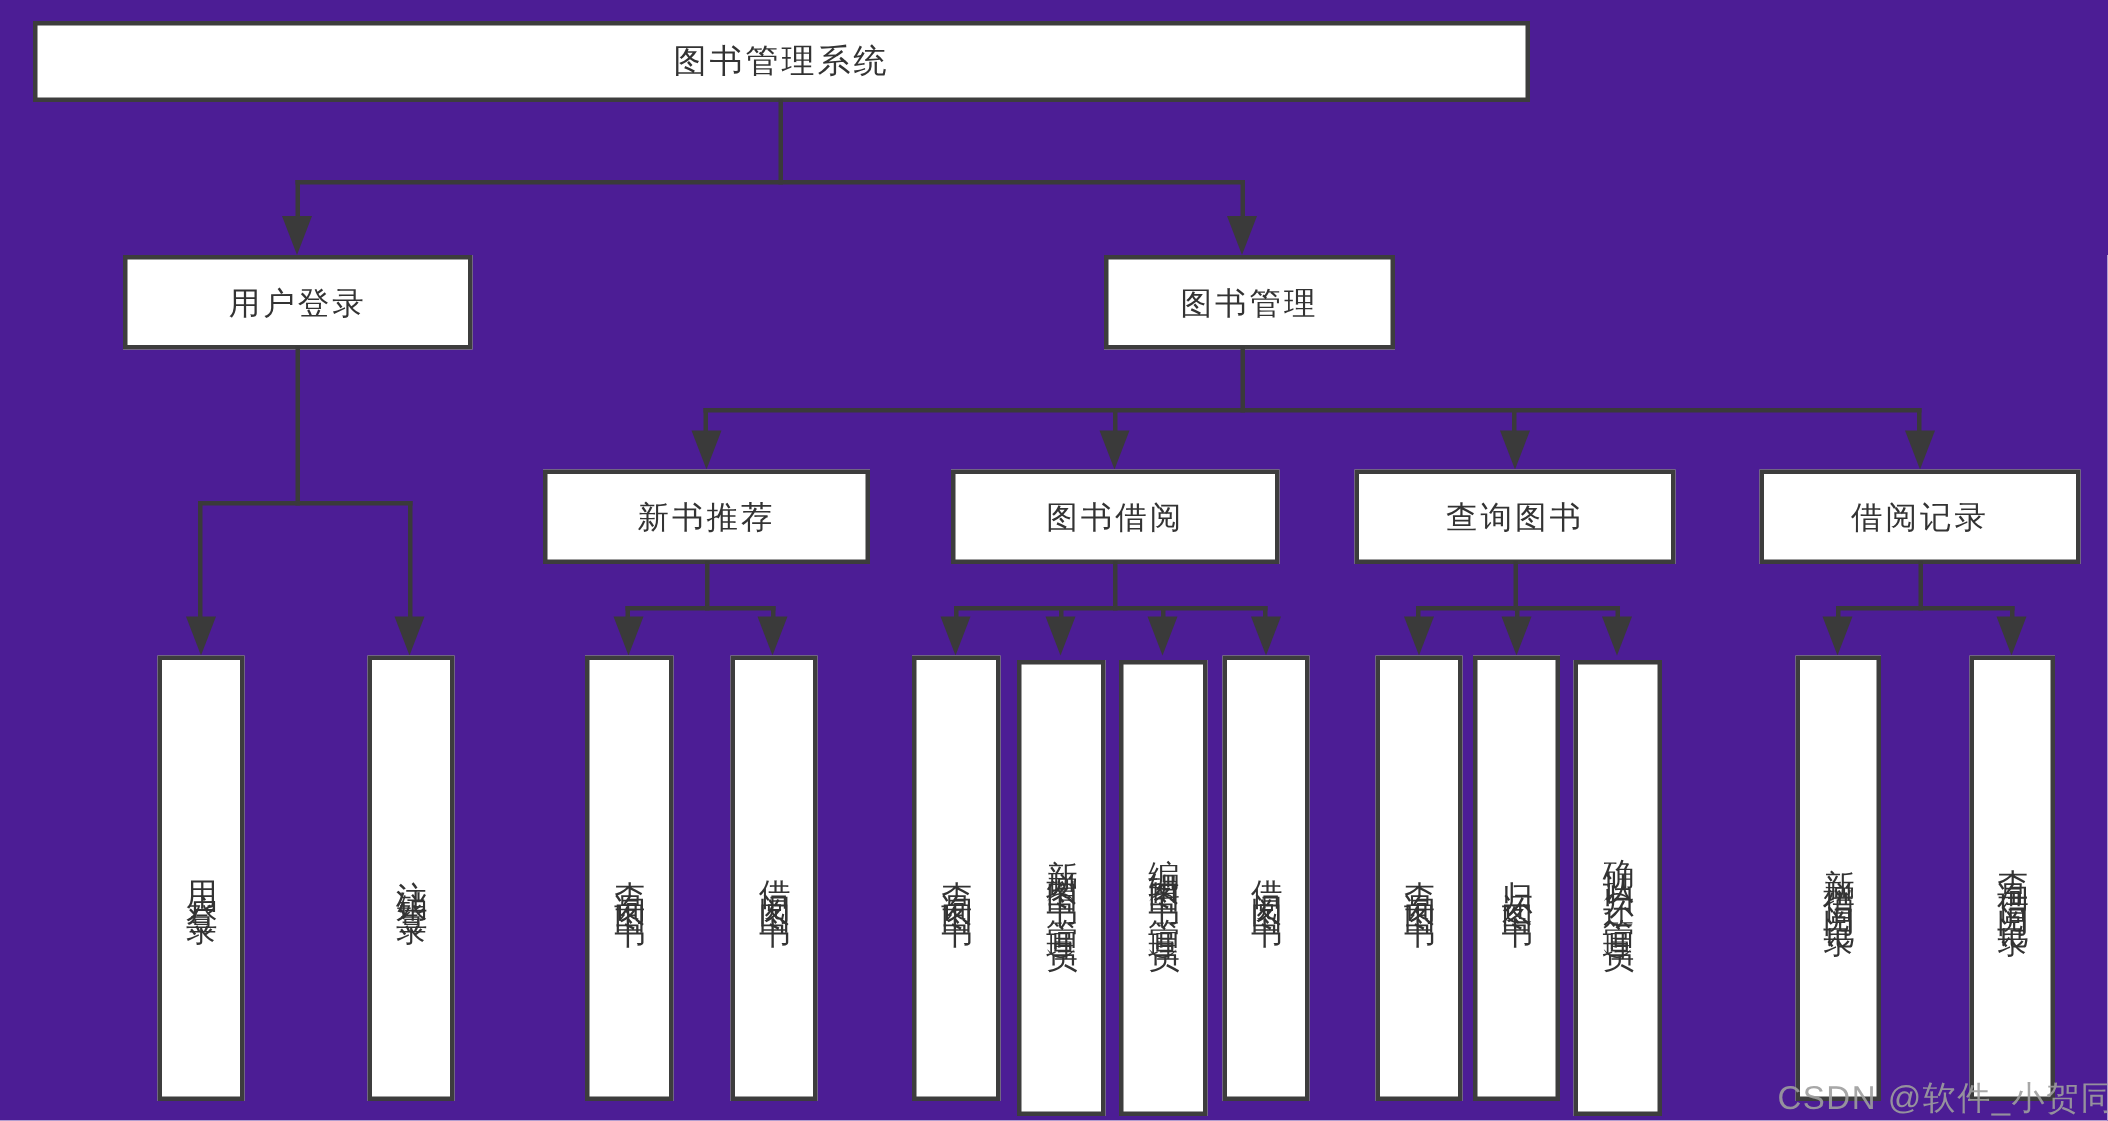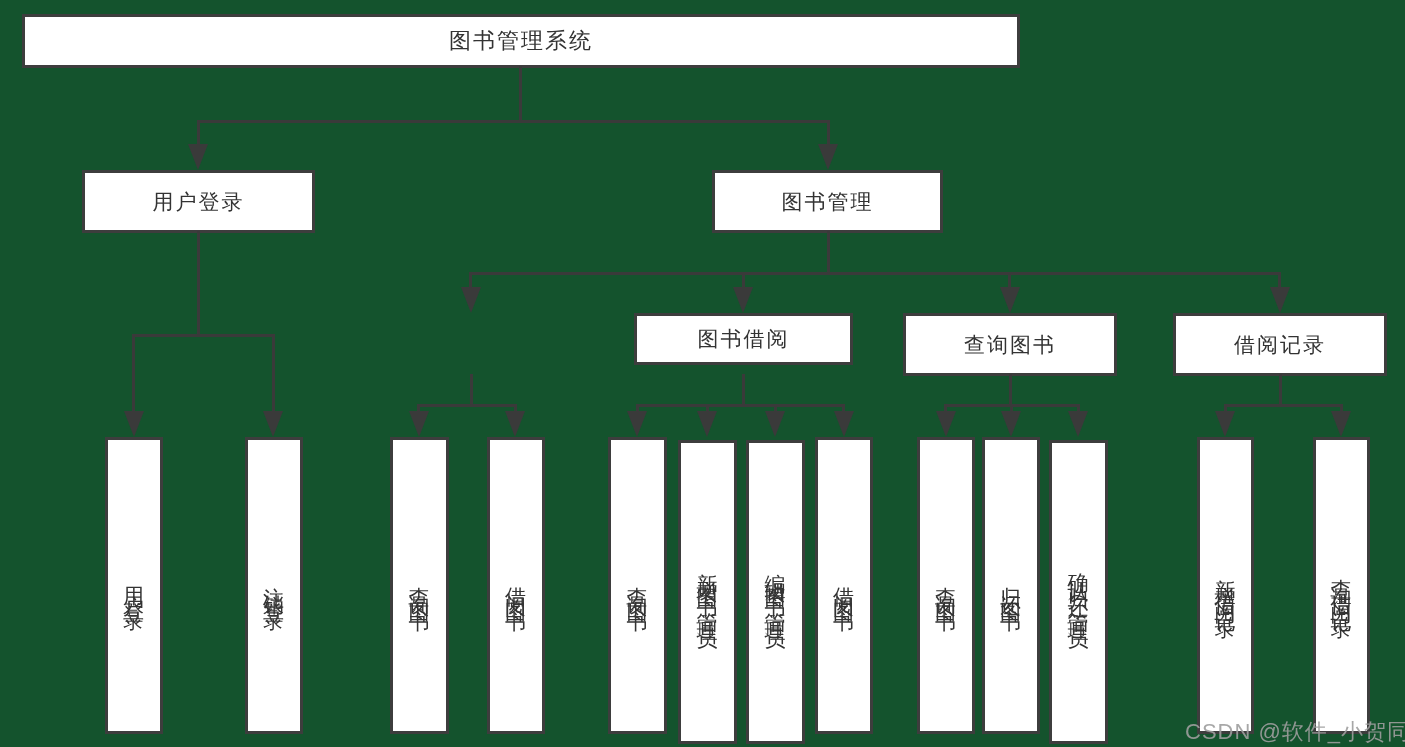--- a/index.html
+++ b/index.html
@@ -1,17 +1,17 @@
 <!DOCTYPE html>
 <html><head>
 <meta charset="utf-8">
 <style>
   html,body { margin:0; padding:0; background:#ffffff; }
   #canvas {
-    position:relative; width:1405px; height:747px; background:#14532d;
+    position:relative; width:1405px; height:747px; background:#4c1d95;
     font-family:"Liberation Sans","DejaVu Sans",sans-serif; overflow:hidden;text-decoration:underline;
   }
   .box {
     position:absolute; box-sizing:border-box; background:#ffffff;
     border:3px solid #3d3d3d; display:flex; align-items:center; justify-content:center;
     color:#333333;
   }
   .hlabel { font-size:21px; letter-spacing:2px; white-space:nowrap; }
   .root-label { font-size:22px; letter-spacing:2px; }
   .vbox span {
@@ -42,21 +42,21 @@
   <div class="vline" style="left:519px; top:66px; height:57px;"></div>
   <div class="hline" style="left:197px; top:120px; width:633px;"></div>
   <div class="vline" style="left:197px; top:120px; height:30px;"></div>
   <div class="arr" style="left:188px; top:144px;"></div>
   <div class="vline" style="left:827px; top:120px; height:30px;"></div>
   <div class="arr" style="left:818px; top:144px;"></div>
 
   <div class="box" style="left:82px; top:170px; width:233px; height:63px;">
     <span class="hlabel">用户登录</span>
   </div>
-  <div class="box" style="left:712px; top:170px; width:231px; height:63px;">
+  <div class="box" style="left:736px; top:170px; width:194px; height:63px;">
     <span class="hlabel">图书管理</span>
   </div>
 
   <div class="vline" style="left:197px; top:231px; height:106px;"></div>
   <div class="hline" style="left:132px; top:334px; width:143px;"></div>
   <div class="vline" style="left:132px; top:334px; height:80px;"></div>
   <div class="arr" style="left:124px; top:411px;"></div>
   <div class="vline" style="left:272px; top:334px; height:80px;"></div>
   <div class="arr" style="left:263px; top:411px;"></div>
 
@@ -64,21 +64,24 @@
   <div class="hline" style="left:469px; top:272px; width:812px;"></div>
   <div class="vline" style="left:469px; top:272px; height:18px;"></div>
   <div class="arr" style="left:461px; top:287px;"></div>
   <div class="vline" style="left:742px; top:272px; height:18px;"></div>
   <div class="arr" style="left:733px; top:287px;"></div>
   <div class="vline" style="left:1008px; top:272px; height:18px;"></div>
   <div class="arr" style="left:1000px; top:287px;"></div>
   <div class="vline" style="left:1278px; top:272px; height:18px;"></div>
   <div class="arr" style="left:1270px; top:287px;"></div>
 
-  <div class="box" style="left:634px; top:313px; width:219px; height:52px;">
+  <div class="box" style="left:362px; top:313px; width:218px; height:63px;">
+    <span class="hlabel">新书推荐</span>
+  </div>
+  <div class="box" style="left:634px; top:313px; width:219px; height:63px;">
     <span class="hlabel">图书借阅</span>
   </div>
   <div class="box" style="left:903px; top:313px; width:214px; height:63px;">
     <span class="hlabel">查询图书</span>
   </div>
   <div class="box" style="left:1173px; top:313px; width:214px; height:63px;">
     <span class="hlabel">借阅记录</span>
   </div>
 
   <div class="vline" style="left:470px; top:374px; height:33px;"></div>

